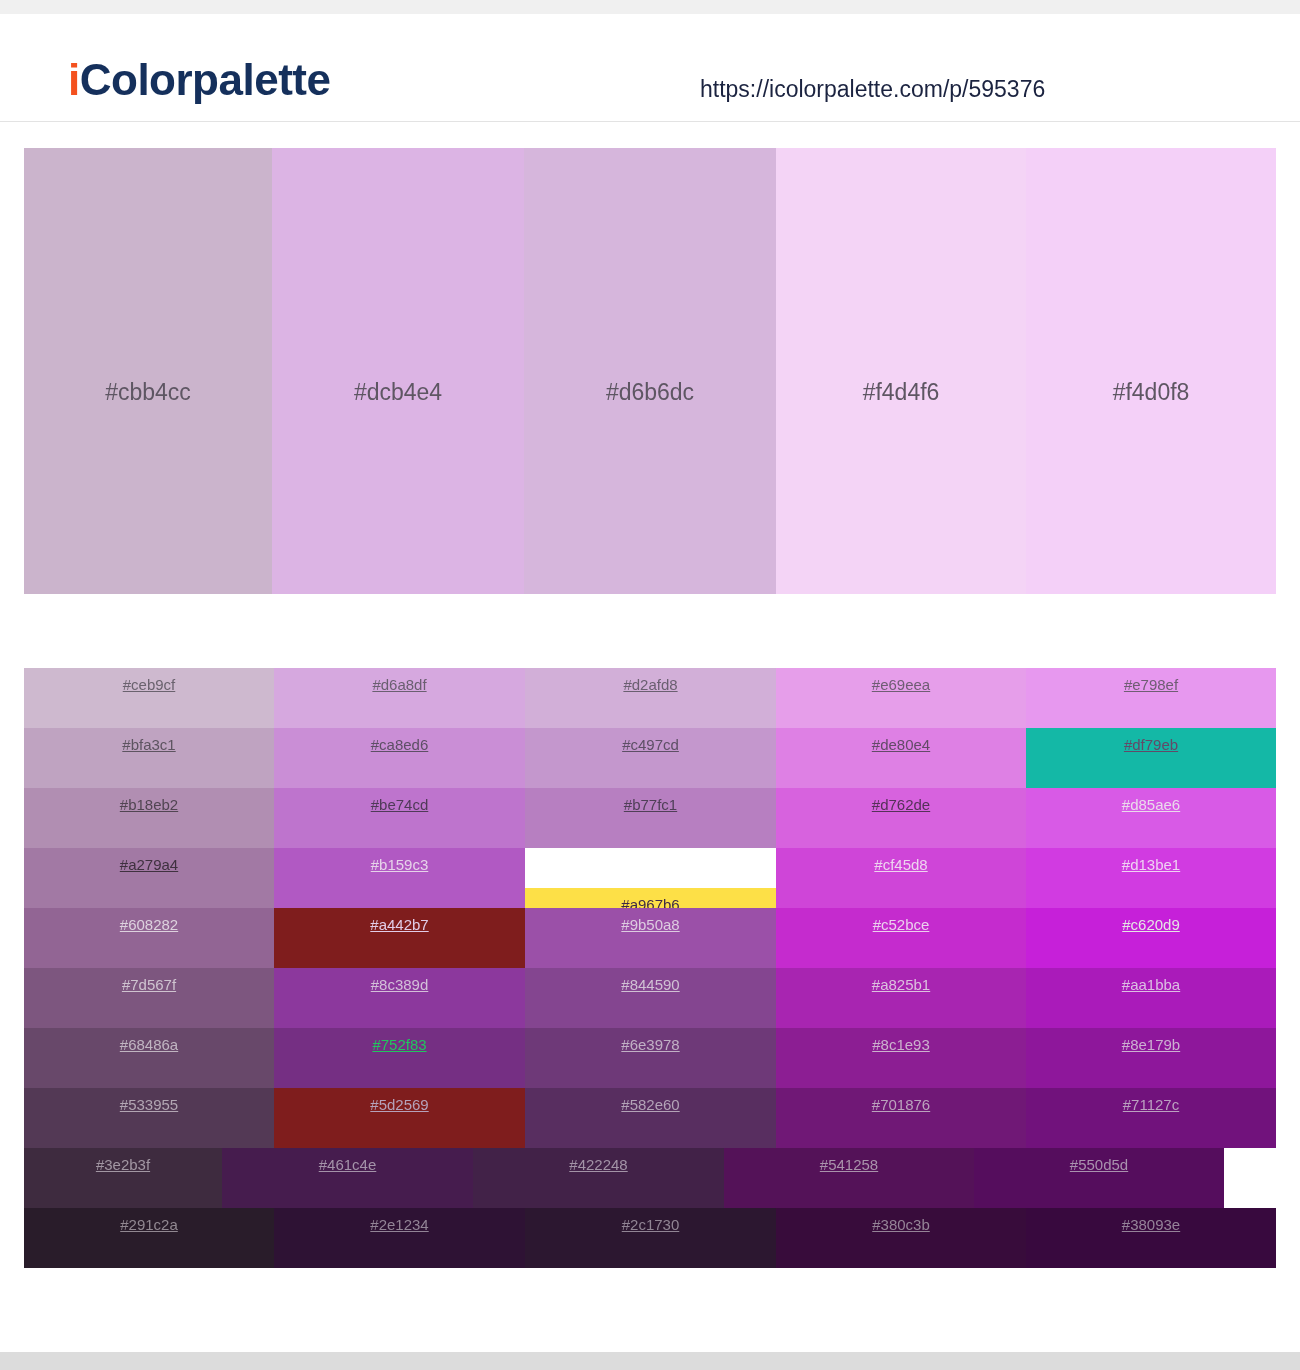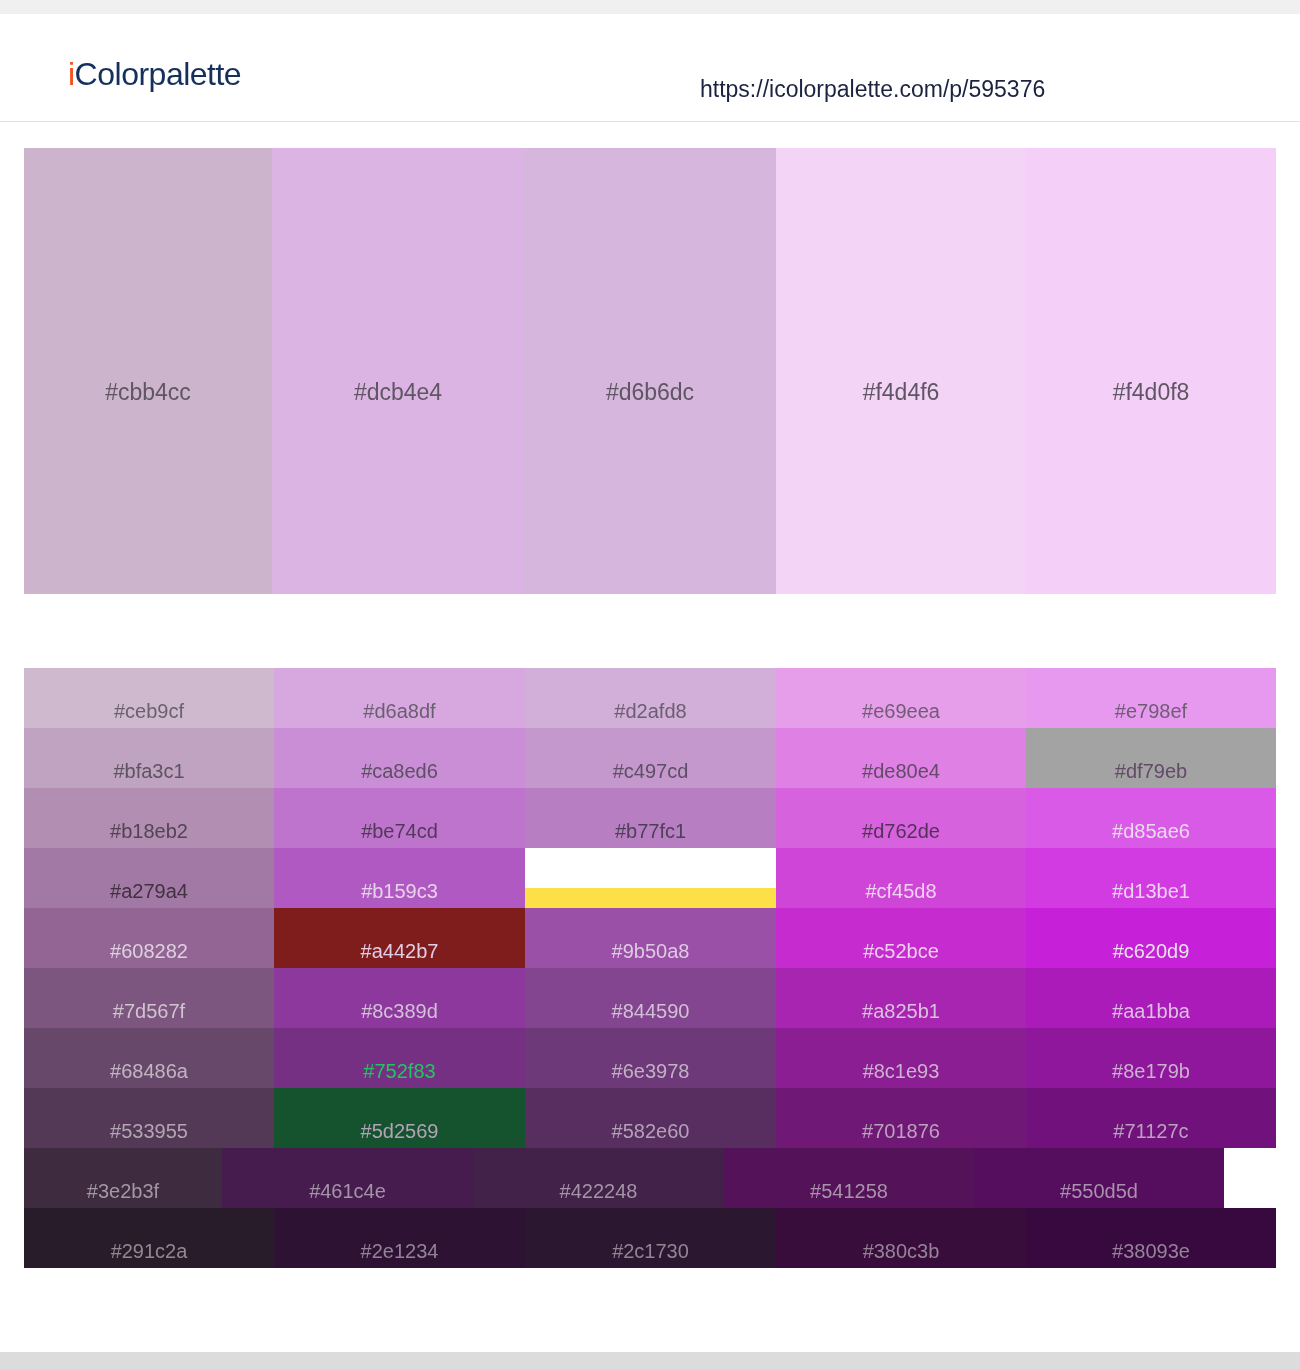--- a/index.html
+++ b/index.html
@@ -35,22 +35,22 @@
     width: 1300px;
     height: 108px;
     background: #ffffff;
     border-bottom: 1px solid #e3e3e3;
   }
 
   .logo {
     position: absolute;
     left: 68px;
     top: 44px;
-    font-size: 32px;
-    font-weight: normal;
+    font-size: 44px;
+    font-weight: bold;
     letter-spacing: -0.5px;
     white-space: nowrap;
     line-height: 1;
   }
   .logo-i   { color: #f4511e; }
   .logo-rest{ color: #15305c; }
 
   .page-url {
     position: absolute;
     left: 700px;
@@ -99,24 +99,25 @@
     width: 100%;
     height: 60px;
   }
   .grid-cell {
     position: relative;
     height: 60px;
   }
   .grid-cell .hex {
     position: absolute;
     left: 0; right: 0;
-    top: 33px;
+    top: 9px;
     text-align: center;
-    font-size: 20px;
+    font-size: 15px;
     line-height: 1;
+    text-decoration: underline;
   }
 
   
   .bottom-strip {
     position: absolute;
     left: 0;
     top: 1352px;
     width: 1300px;
     height: 18px;
     background: #dcdcdc;
@@ -176,21 +177,21 @@
         </div>
         <div class="grid-cell" style="background: rgb(202, 142, 214); width: 251px;">
           <div class="hex" style="color: rgb(93, 79, 101);">#ca8ed6</div>
         </div>
         <div class="grid-cell" style="background: rgb(196, 151, 205); width: 251px;">
           <div class="hex" style="color: rgb(93, 79, 101);">#c497cd</div>
         </div>
         <div class="grid-cell" style="background: rgb(222, 128, 228); width: 250px;">
           <div class="hex" style="color: rgb(99, 74, 104);">#de80e4</div>
         </div>
-        <div class="grid-cell" style="background: #a3a3a3; width: 250px;">
+        <div class="grid-cell" style="background: #14b8a6; width: 250px;">
           <div class="hex" style="color: rgb(99, 74, 104);">#df79eb</div>
         </div>
       </div>
       <div class="grid-row">
         <div class="grid-cell" style="background: rgb(177, 142, 178); width: 250px;">
           <div class="hex" style="color: rgb(81, 69, 82);">#b18eb2</div>
         </div>
         <div class="grid-cell" style="background: rgb(190, 116, 205); width: 251px;">
           <div class="hex" style="color: rgb(79, 58, 88);">#be74cd</div>
         </div>
@@ -269,21 +270,21 @@
           <div class="hex" style="color: rgb(204, 178, 206);">#8c1e93</div>
         </div>
         <div class="grid-cell" style="background: rgb(142, 23, 155); width: 250px;">
           <div class="hex" style="color: rgb(204, 176, 209);">#8e179b</div>
         </div>
       </div>
       <div class="grid-row">
         <div class="grid-cell" style="background: rgb(83, 57, 85); width: 250px;">
           <div class="hex" style="color: rgb(178, 166, 179);">#533955</div>
         </div>
-        <div class="grid-cell" style="background: #14532d; width: 251px;">
+        <div class="grid-cell" style="background: #7f1d1d; width: 251px;">
           <div class="hex" style="color: rgb(181, 162, 186);">#5d2569</div>
         </div>
         <div class="grid-cell" style="background: rgb(88, 46, 96); width: 251px;">
           <div class="hex" style="color: rgb(179, 163, 183);">#582e60</div>
         </div>
         <div class="grid-cell" style="background: rgb(112, 24, 118); width: 250px;">
           <div class="hex" style="color: rgb(187, 163, 189);">#701876</div>
         </div>
         <div class="grid-cell" style="background: rgb(113, 18, 124); width: 250px;">
           <div class="hex" style="color: rgb(187, 161, 192);">#71127c</div>

